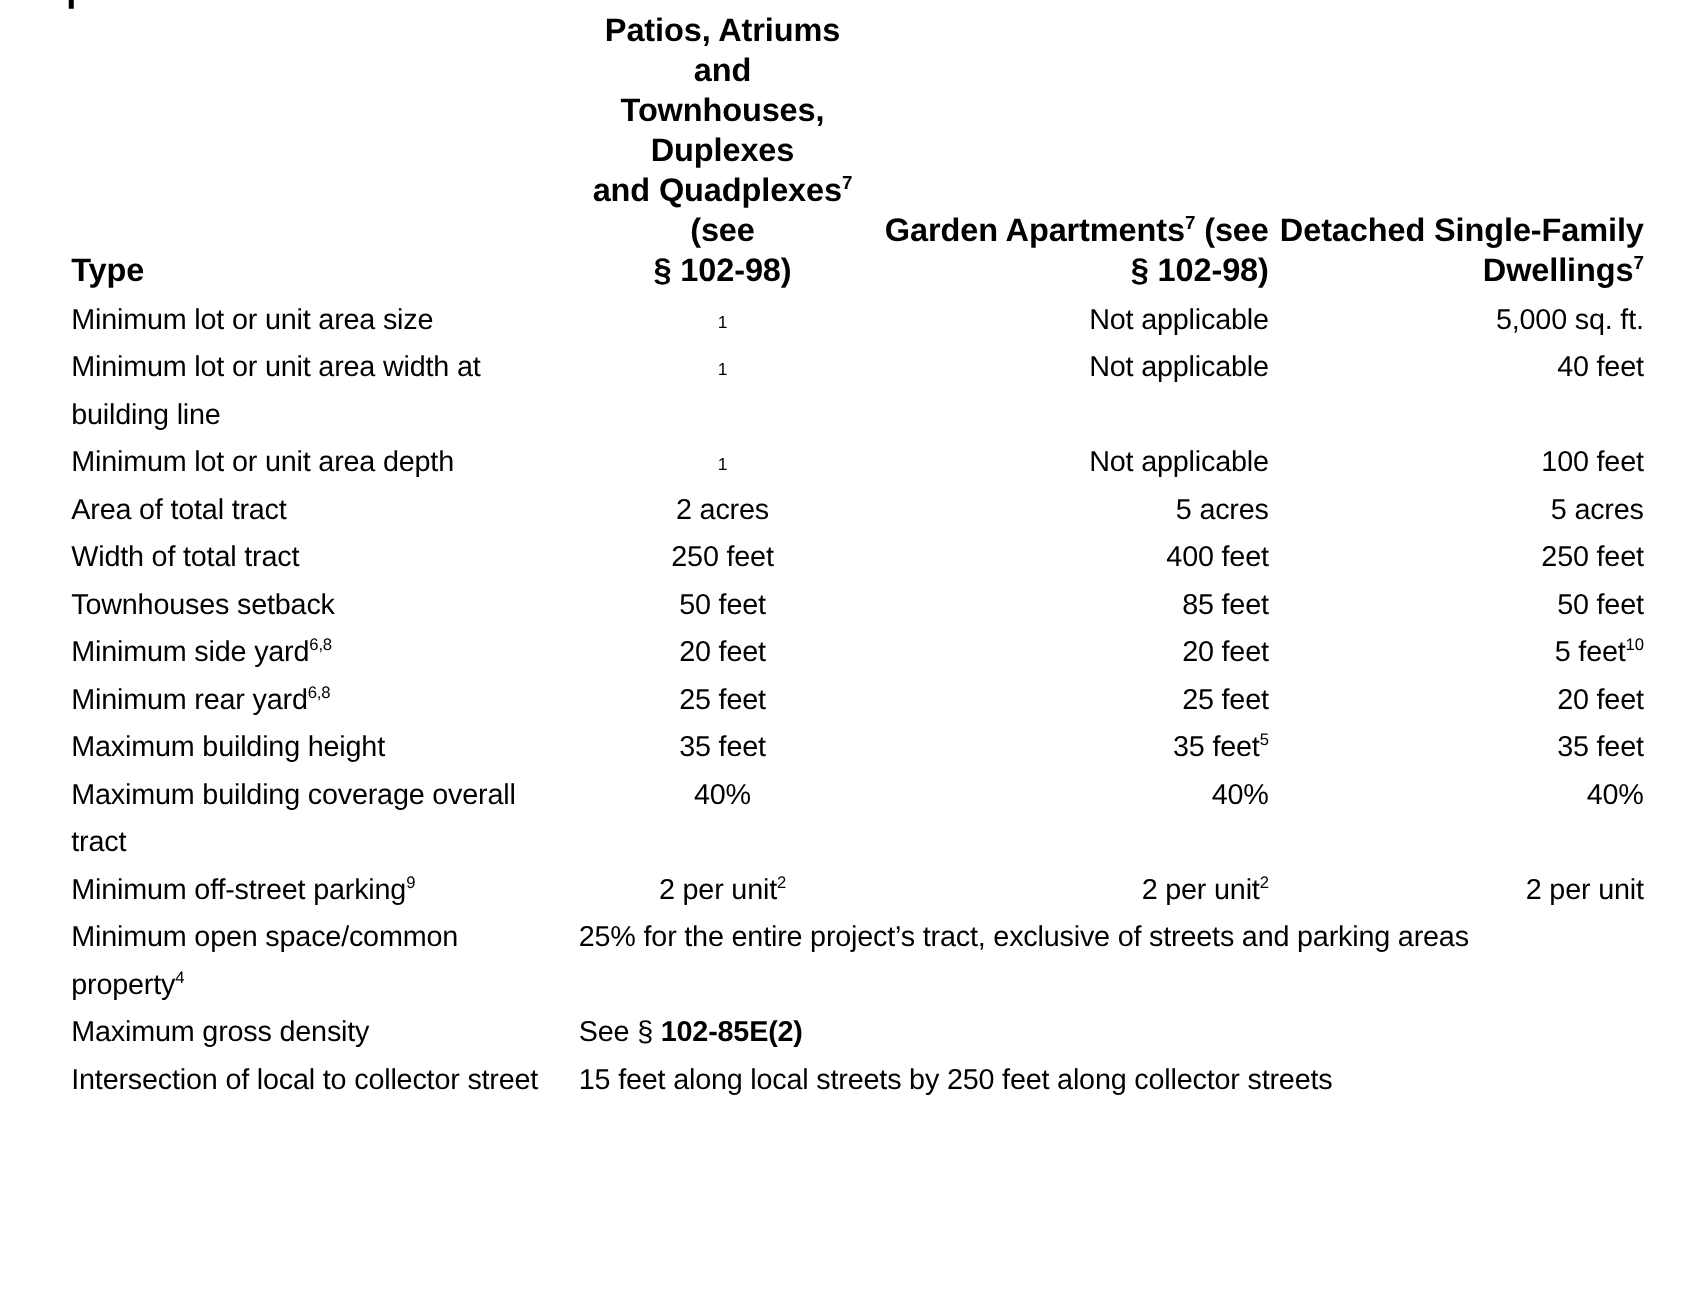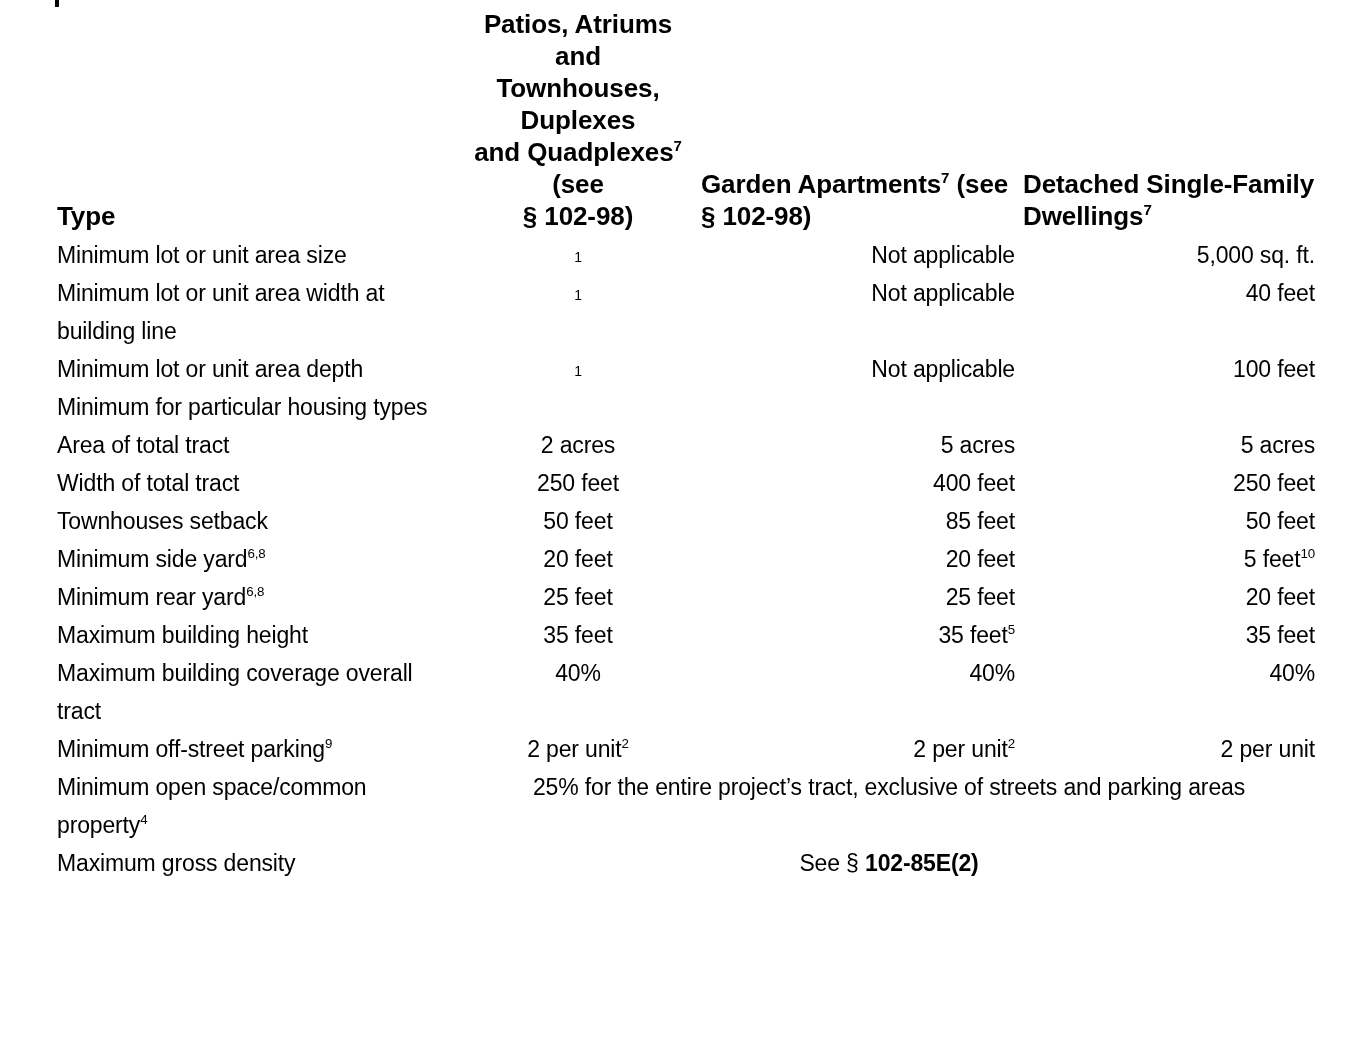--- a/index.html
+++ b/index.html
@@ -55,21 +55,21 @@
     line-height: 32px;
     letter-spacing: -0.1px;
   }
   th.h-type {
     text-align: left;
   }
   th.h-one {
     text-align: center;
   }
   th.h-two, th.h-three {
-    text-align: left;
+    text-align: right;
     padding-left: 8px;
   }
 
   tbody td {
     vertical-align: top;
     padding: 0;
     font-size: 23px;
     line-height: 38px;
     font-weight: 400;
     letter-spacing: -0.15px;
@@ -80,21 +80,20 @@
     padding-right: 12px;
   }
   td.v-one {
     text-align: center;
   }
   td.v-two, td.v-three {
     text-align: right;
     padding-left: 8px;
   }
   td.v-span {
-    text-align: center;
   }
 
   sup {
     font-size: 0.58em;
     line-height: 0;
     vertical-align: super;
   }
 
   .sup-only {
     font-size: 14px;
@@ -157,26 +156,20 @@
           <td class="v-two"><span>Not applicable</span></td>
           <td class="v-three"><span>40 feet</span></td>
         </tr>
         <tr>
           <td class="t-label"><span>Minimum lot or unit area depth</span></td>
           <td class="v-one"><span class="sup-only">1</span></td>
           <td class="v-two"><span>Not applicable</span></td>
           <td class="v-three"><span>100 feet</span></td>
         </tr>
         <tr>
-          <td class="t-label"><span>Minimum for particular housing types</span></td>
-          <td class="v-one"></td>
-          <td class="v-two"></td>
-          <td class="v-three"></td>
-        </tr>
-        <tr>
           <td class="t-label"><span>Area of total tract</span></td>
           <td class="v-one"><span>2 acres</span></td>
           <td class="v-two"><span>5 acres</span></td>
           <td class="v-three"><span>5 acres</span></td>
         </tr>
         <tr>
           <td class="t-label"><span>Width of total tract</span></td>
           <td class="v-one"><span>250 feet</span></td>
           <td class="v-two"><span>400 feet</span></td>
           <td class="v-three"><span>250 feet</span></td>
@@ -218,16 +211,20 @@
           <td class="v-three"><span>2 per unit</span></td>
         </tr>
         <tr>
           <td class="t-label"><span>Minimum open space/common property</span><sup>4</sup></td>
           <td class="v-span" colspan="3"><span>25% for the entire project’s tract, exclusive of streets and parking areas</span></td>
         </tr>
         <tr>
           <td class="t-label"><span>Maximum gross density</span></td>
           <td class="v-span" colspan="3"><span>See § </span><span class="bold-inline">102-85E(2)</span></td>
         </tr>
+        <tr>
+          <td class="t-label"><span>Intersection of local to collector street</span></td>
+          <td class="v-span" colspan="3"><span>15 feet along local streets by 250 feet along collector streets</span></td>
+        </tr>
       </tbody>
   </table>
 
 </div>
 
 </body></html>

